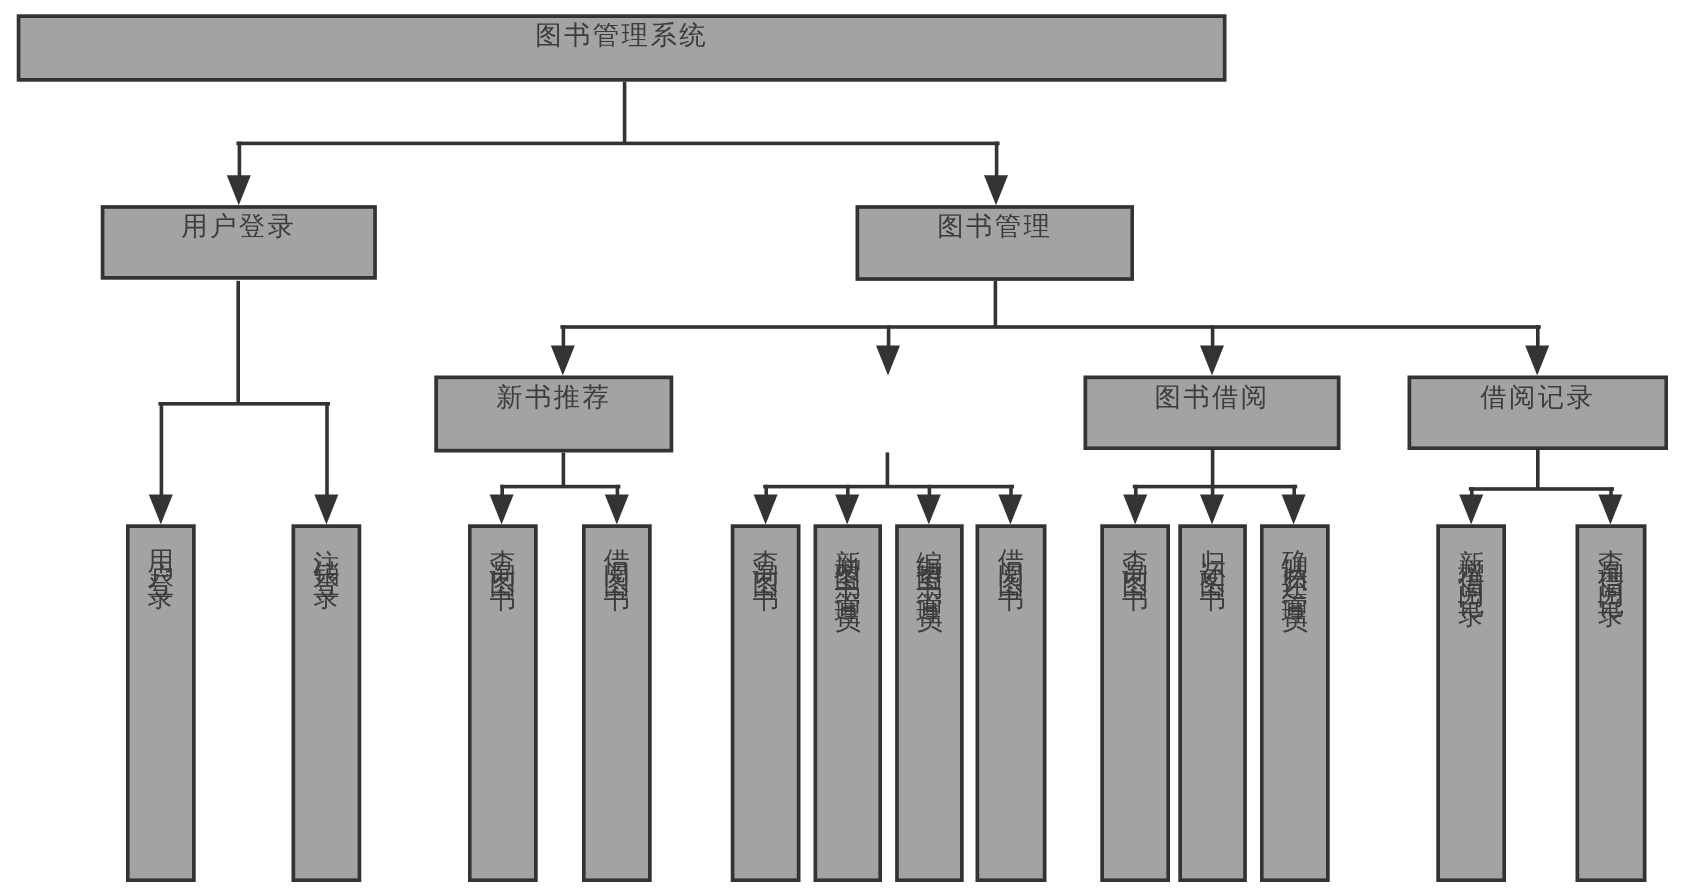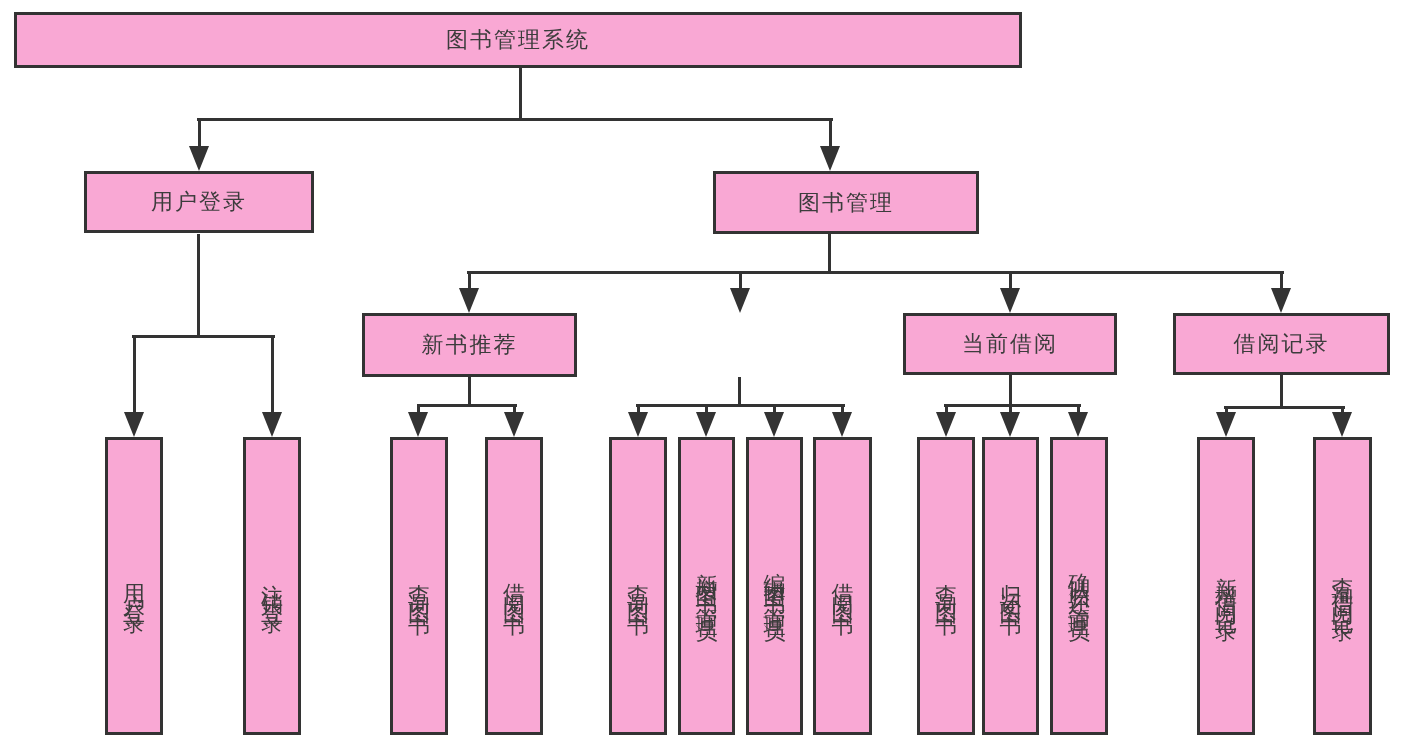--- a/index.html
+++ b/index.html
@@ -25,22 +25,22 @@
   }
   .arrow::after{
     content:'';position:absolute;left:0;bottom:0;width:0;height:0;
     border-left:10.5px solid transparent;
     border-right:10.5px solid transparent;
     border-top:25px solid var(--ink);
   }
   
   .box{
     position:absolute;box-sizing:border-box;
-    border:3px solid var(--ink);background:#f9a8d4;
-    display:flex;align-items:center;justify-content:center;
+    border:3px solid var(--ink);background:#a3a3a3;
+    display:flex;justify-content:center;
     color:var(--text);
   }
   .hlabel{font-size:22px;letter-spacing:2px;white-space:nowrap;}
   .leaf{top:437px;height:298px;width:58px;}
   .vlabel{
     writing-mode:vertical-rl;text-orientation:mixed;
     font-size:22px;letter-spacing:10px;line-height:1;
     color:var(--text);white-space:nowrap;
   }
   .ls-m{letter-spacing:9px;}
@@ -98,29 +98,29 @@
   <div class="arrow" style="left:1226px;top:406px;height:31px"></div>
   <div class="arrow" style="left:1342px;top:406px;height:31px"></div>
 
   <div class="box" style="left:14px;top:12px;width:1008px;height:56px">
     <span class="hlabel">图书管理系统</span>
   </div>
 
   <div class="box" style="left:84px;top:171px;width:230px;height:62px">
     <span class="hlabel">用户登录</span>
   </div>
-  <div class="box" style="left:713px;top:171px;width:266px;height:63px">
+  <div class="box" style="left:713px;top:171px;width:232px;height:63px">
     <span class="hlabel">图书管理</span>
   </div>
 
-  <div class="box" style="left:362px;top:313px;width:215px;height:64px">
+  <div class="box" style="left:362px;top:313px;width:199px;height:64px">
     <span class="hlabel">新书推荐</span>
   </div>
   <div class="box" style="left:903px;top:313px;width:214px;height:62px">
-    <span class="hlabel">当前借阅</span>
+    <span class="hlabel">图书借阅</span>
   </div>
   <div class="box" style="left:1173px;top:313px;width:217px;height:62px">
     <span class="hlabel">借阅记录</span>
   </div>
 
   <div class="box leaf" style="left:105px">
     <span class="vlabel">用户登录</span>
   </div>
   <div class="box leaf" style="left:243px">
     <span class="vlabel">注销登录</span>

